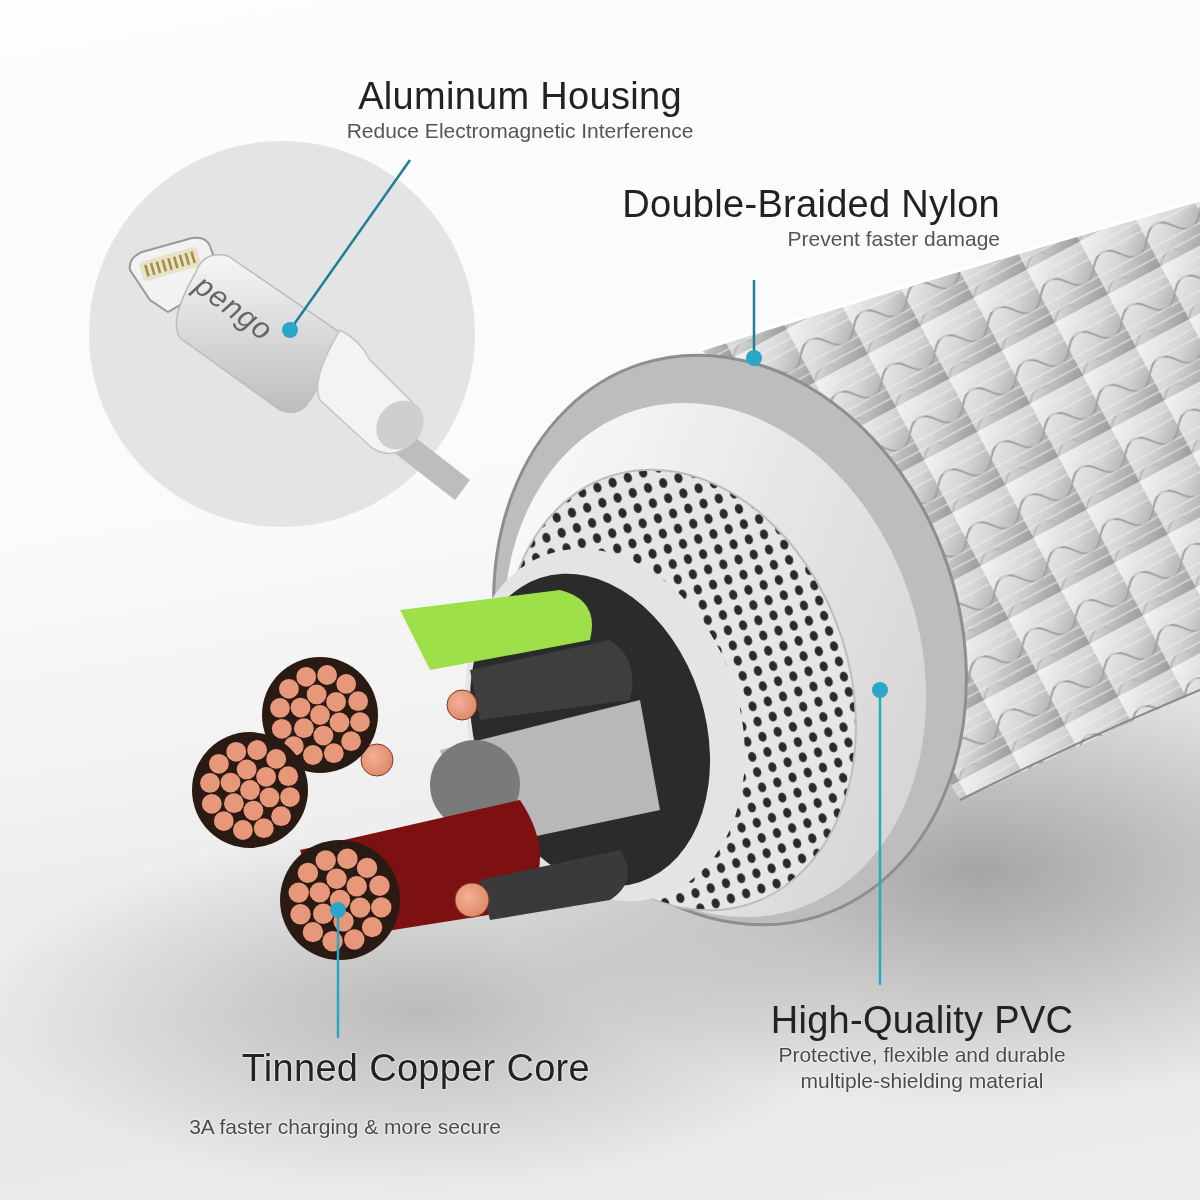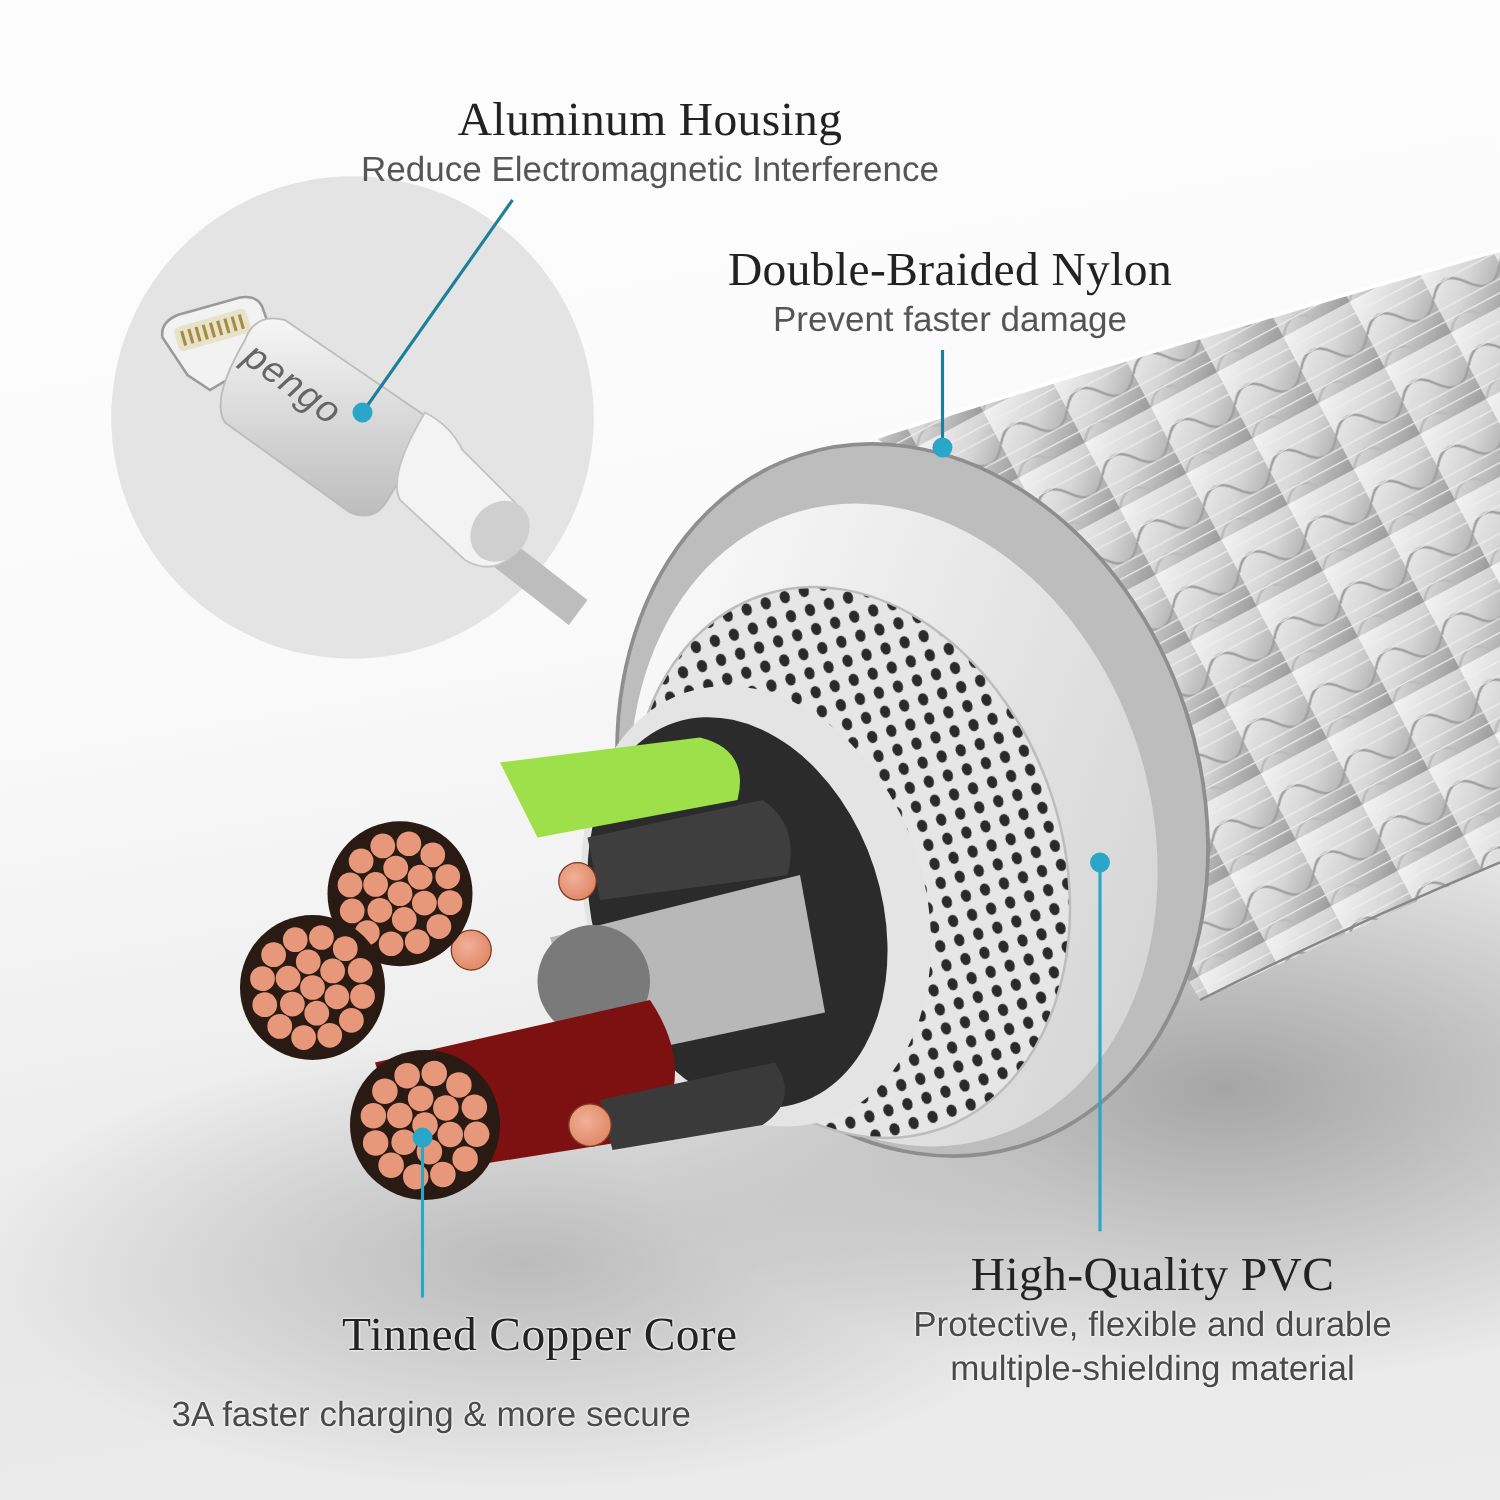--- a/index.html
+++ b/index.html
@@ -11,24 +11,24 @@
   .stage { position: absolute; inset: 0; }
   .bg-shadow {
     position: absolute; inset: 0;
     background:
       radial-gradient(ellipse 620px 260px at 420px 1010px, rgba(150,150,150,0.55), rgba(200,200,200,0) 70%),
       radial-gradient(ellipse 700px 340px at 980px 870px, rgba(110,110,110,0.55), rgba(200,200,200,0) 70%),
       linear-gradient(170deg, #fdfdfd 0%, #fafafa 40%, #e8e8e8 75%, #ececec 100%);
   }
   svg.art { position: absolute; left: 0; top: 0; }
   .callout { position: absolute; text-align: center; color: #2a2a2a; }
-  .callout .title { font-size: 38px; letter-spacing: 0.3px; line-height: 1.1; color: #222; font-family: Liberation Serif, serif; }
-  .callout .sub { font-size: 28px; color: #555; line-height: 1.25; }
+  .callout .title { font-size: 38px; letter-spacing: 0.3px; line-height: 1.1; color: #222; }
+  .callout .sub { font-size: 21px; color: #555; line-height: 1.25; }
   .c-alu { left: 250px; top: 76px; width: 540px; }
-  .c-nylon { left: 520px; top: 196px; width: 480px; }
+  .c-nylon { left: 520px; top: 184px; width: 480px; text-align: right; }
   .c-pvc { left: 692px; top: 1000px; width: 460px; }
   .c-pvc .sub { color: #4a4a4a; text-shadow: 0 0 2px #fff, 0 0 2px #fff; }
   .c-core { left: 100px; top: 1048px; width: 490px; }
   .c-core .title { text-shadow: 0 0 2px #fff, 0 0 2px #fff; text-align: right; }
   .c-core .sub { color: #4a4a4a; text-shadow: 0 0 2px #fff, 0 0 2px #fff; margin-top: 24px; }
   .brand-text {
     position: absolute; left: 208px; top: 268px; font-size: 30px; color: #666;
     font-style: italic; transform: rotate(36deg); transform-origin: left top;
     letter-spacing: 1px;
   }

